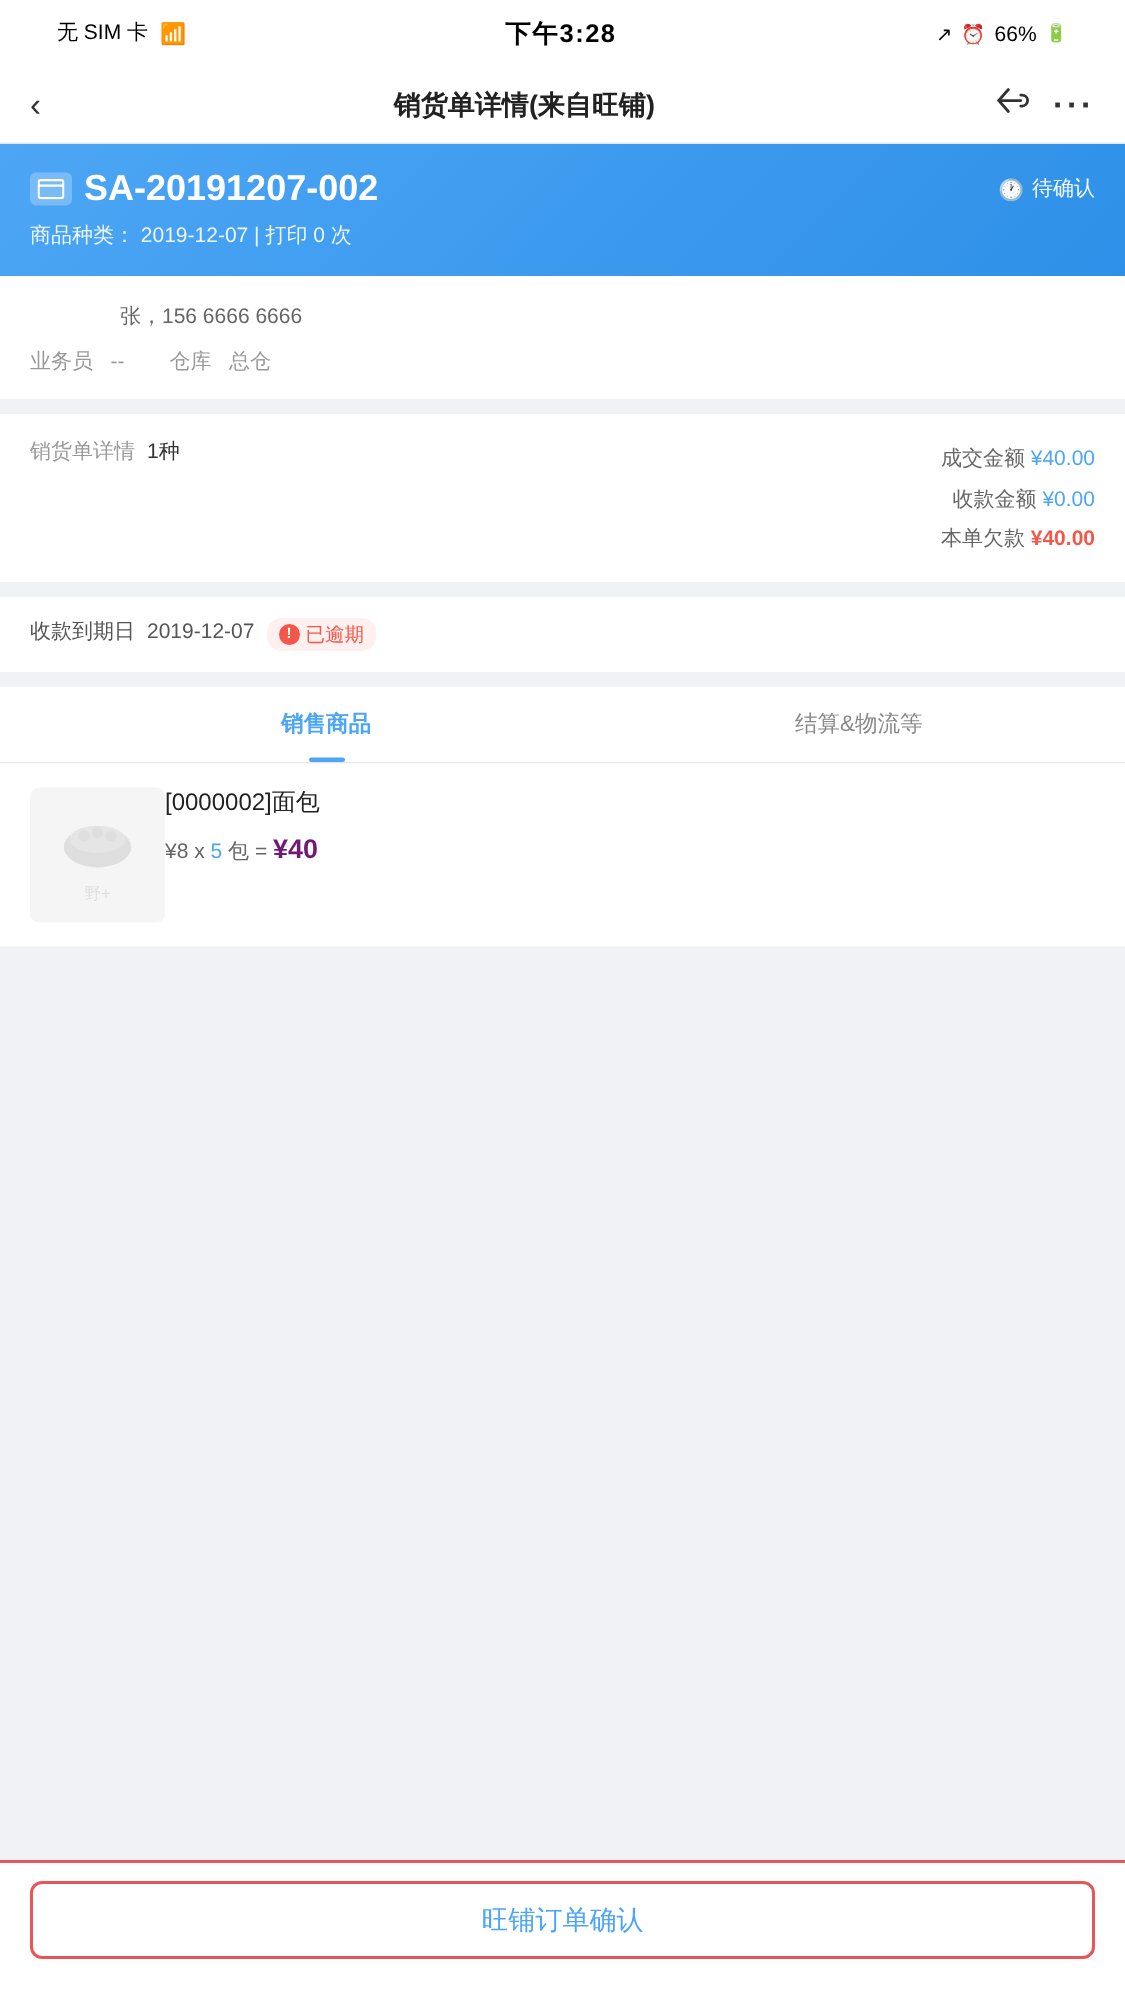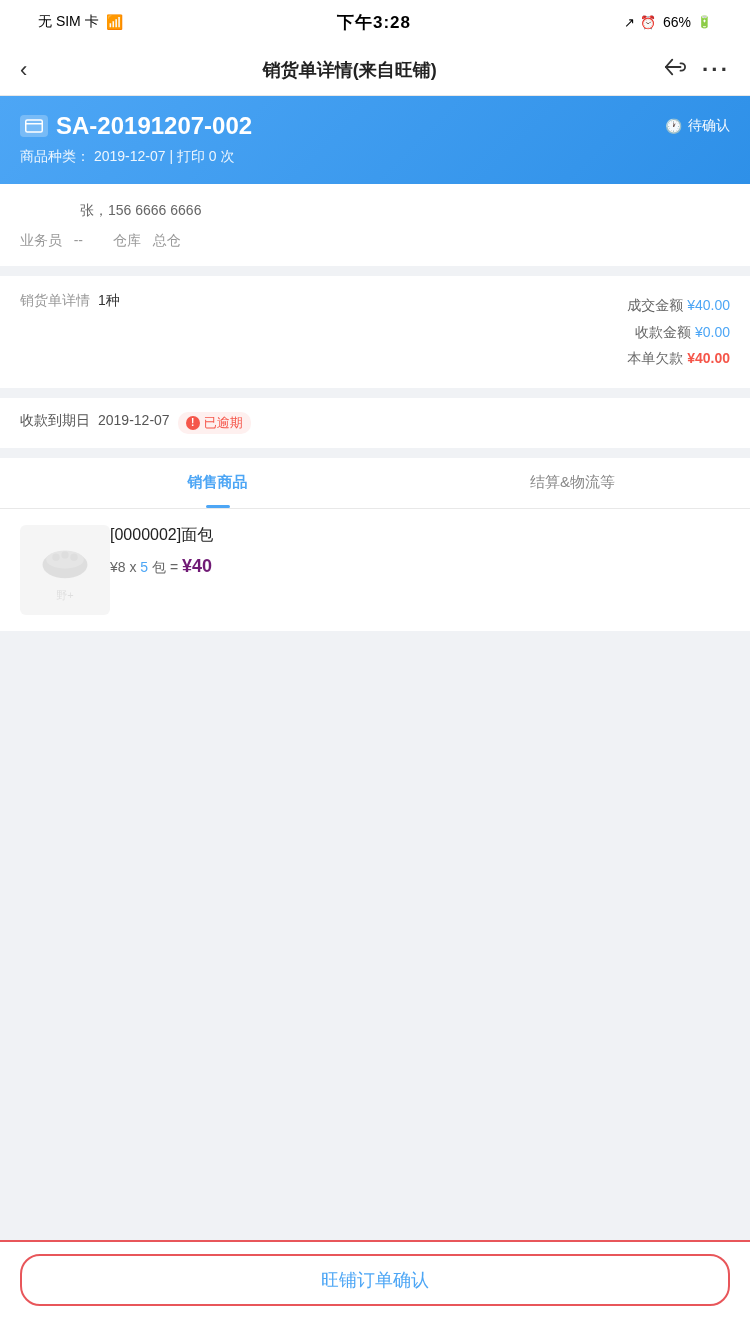--- a/index.html
+++ b/index.html
@@ -267,21 +267,21 @@
       width: 750px;
       background: #fff;
       padding: 12px 20px 28px;
       border-top: 2px solid #e8565a;
     }
     .confirm-btn {
       width: 100%;
       height: 52px;
       background: #fff;
       border: 2px solid #e8565a;
-      border-radius: 20px;
+      border-radius: 8px;
       font-size: 18px;
       color: #4da6f5;
       font-weight: 500;
       cursor: pointer;
       display: flex;
       align-items: center;
       justify-content: center;
     }
     .battery { 
       display: inline-flex;

